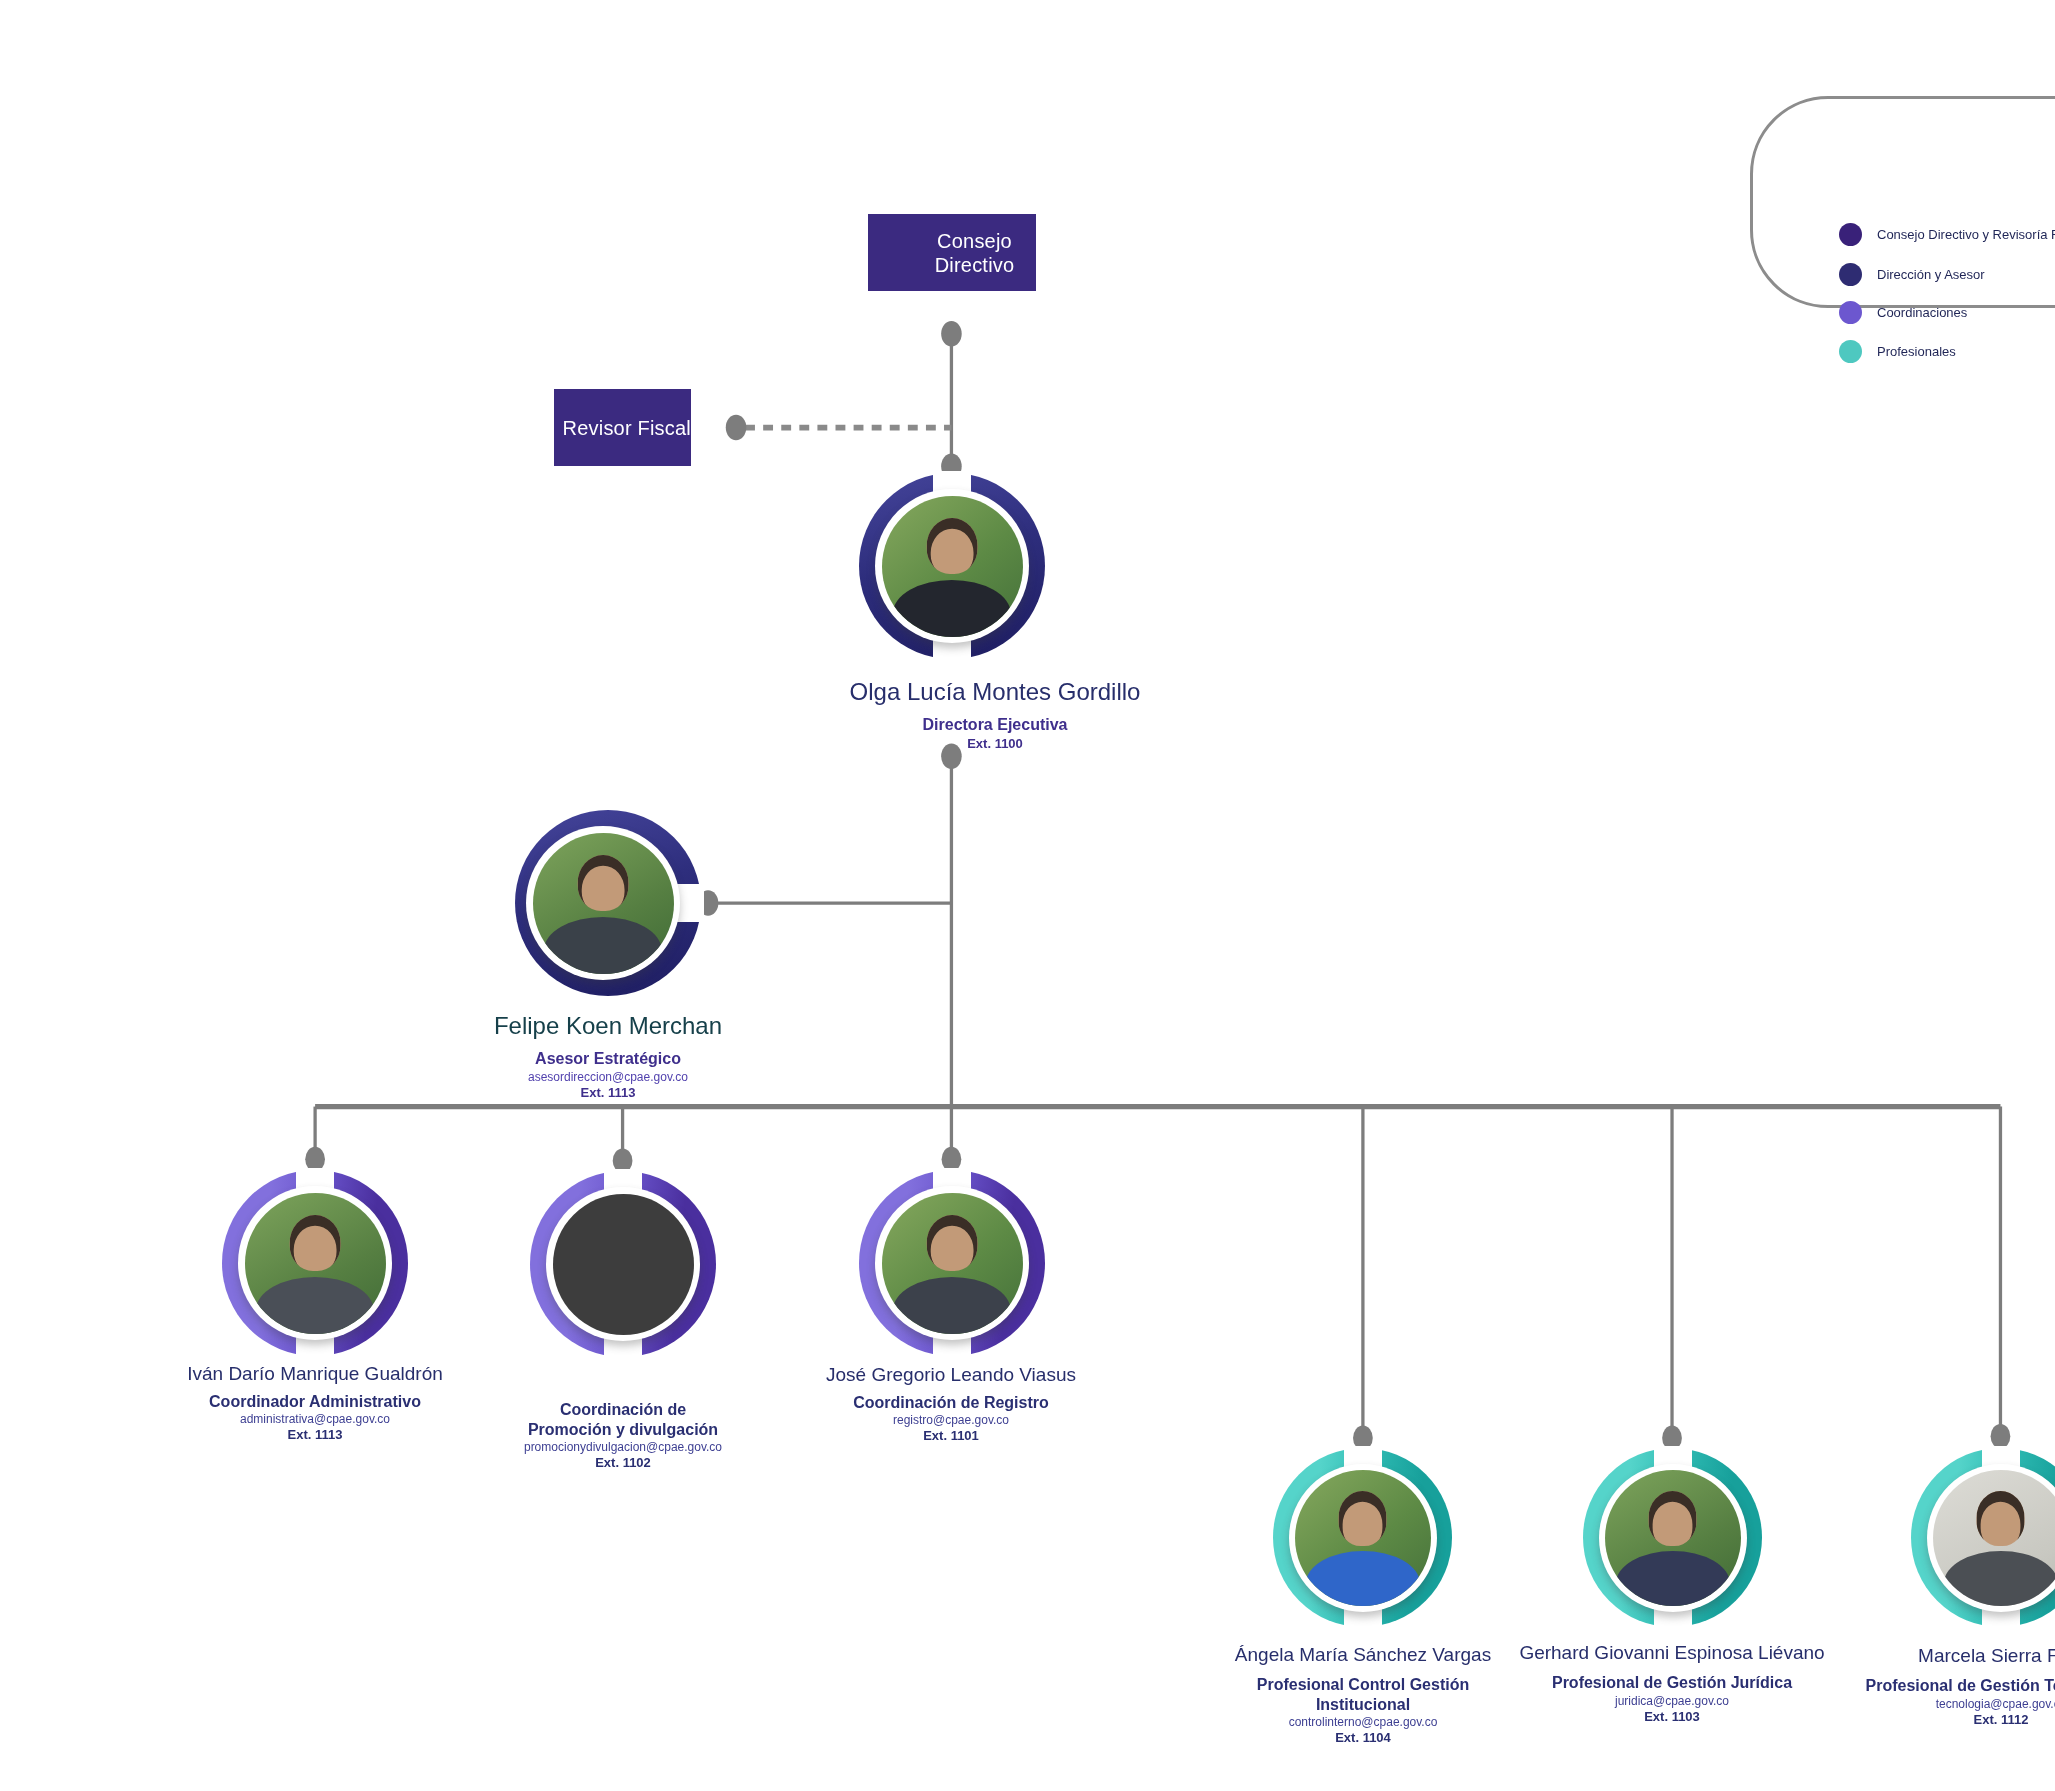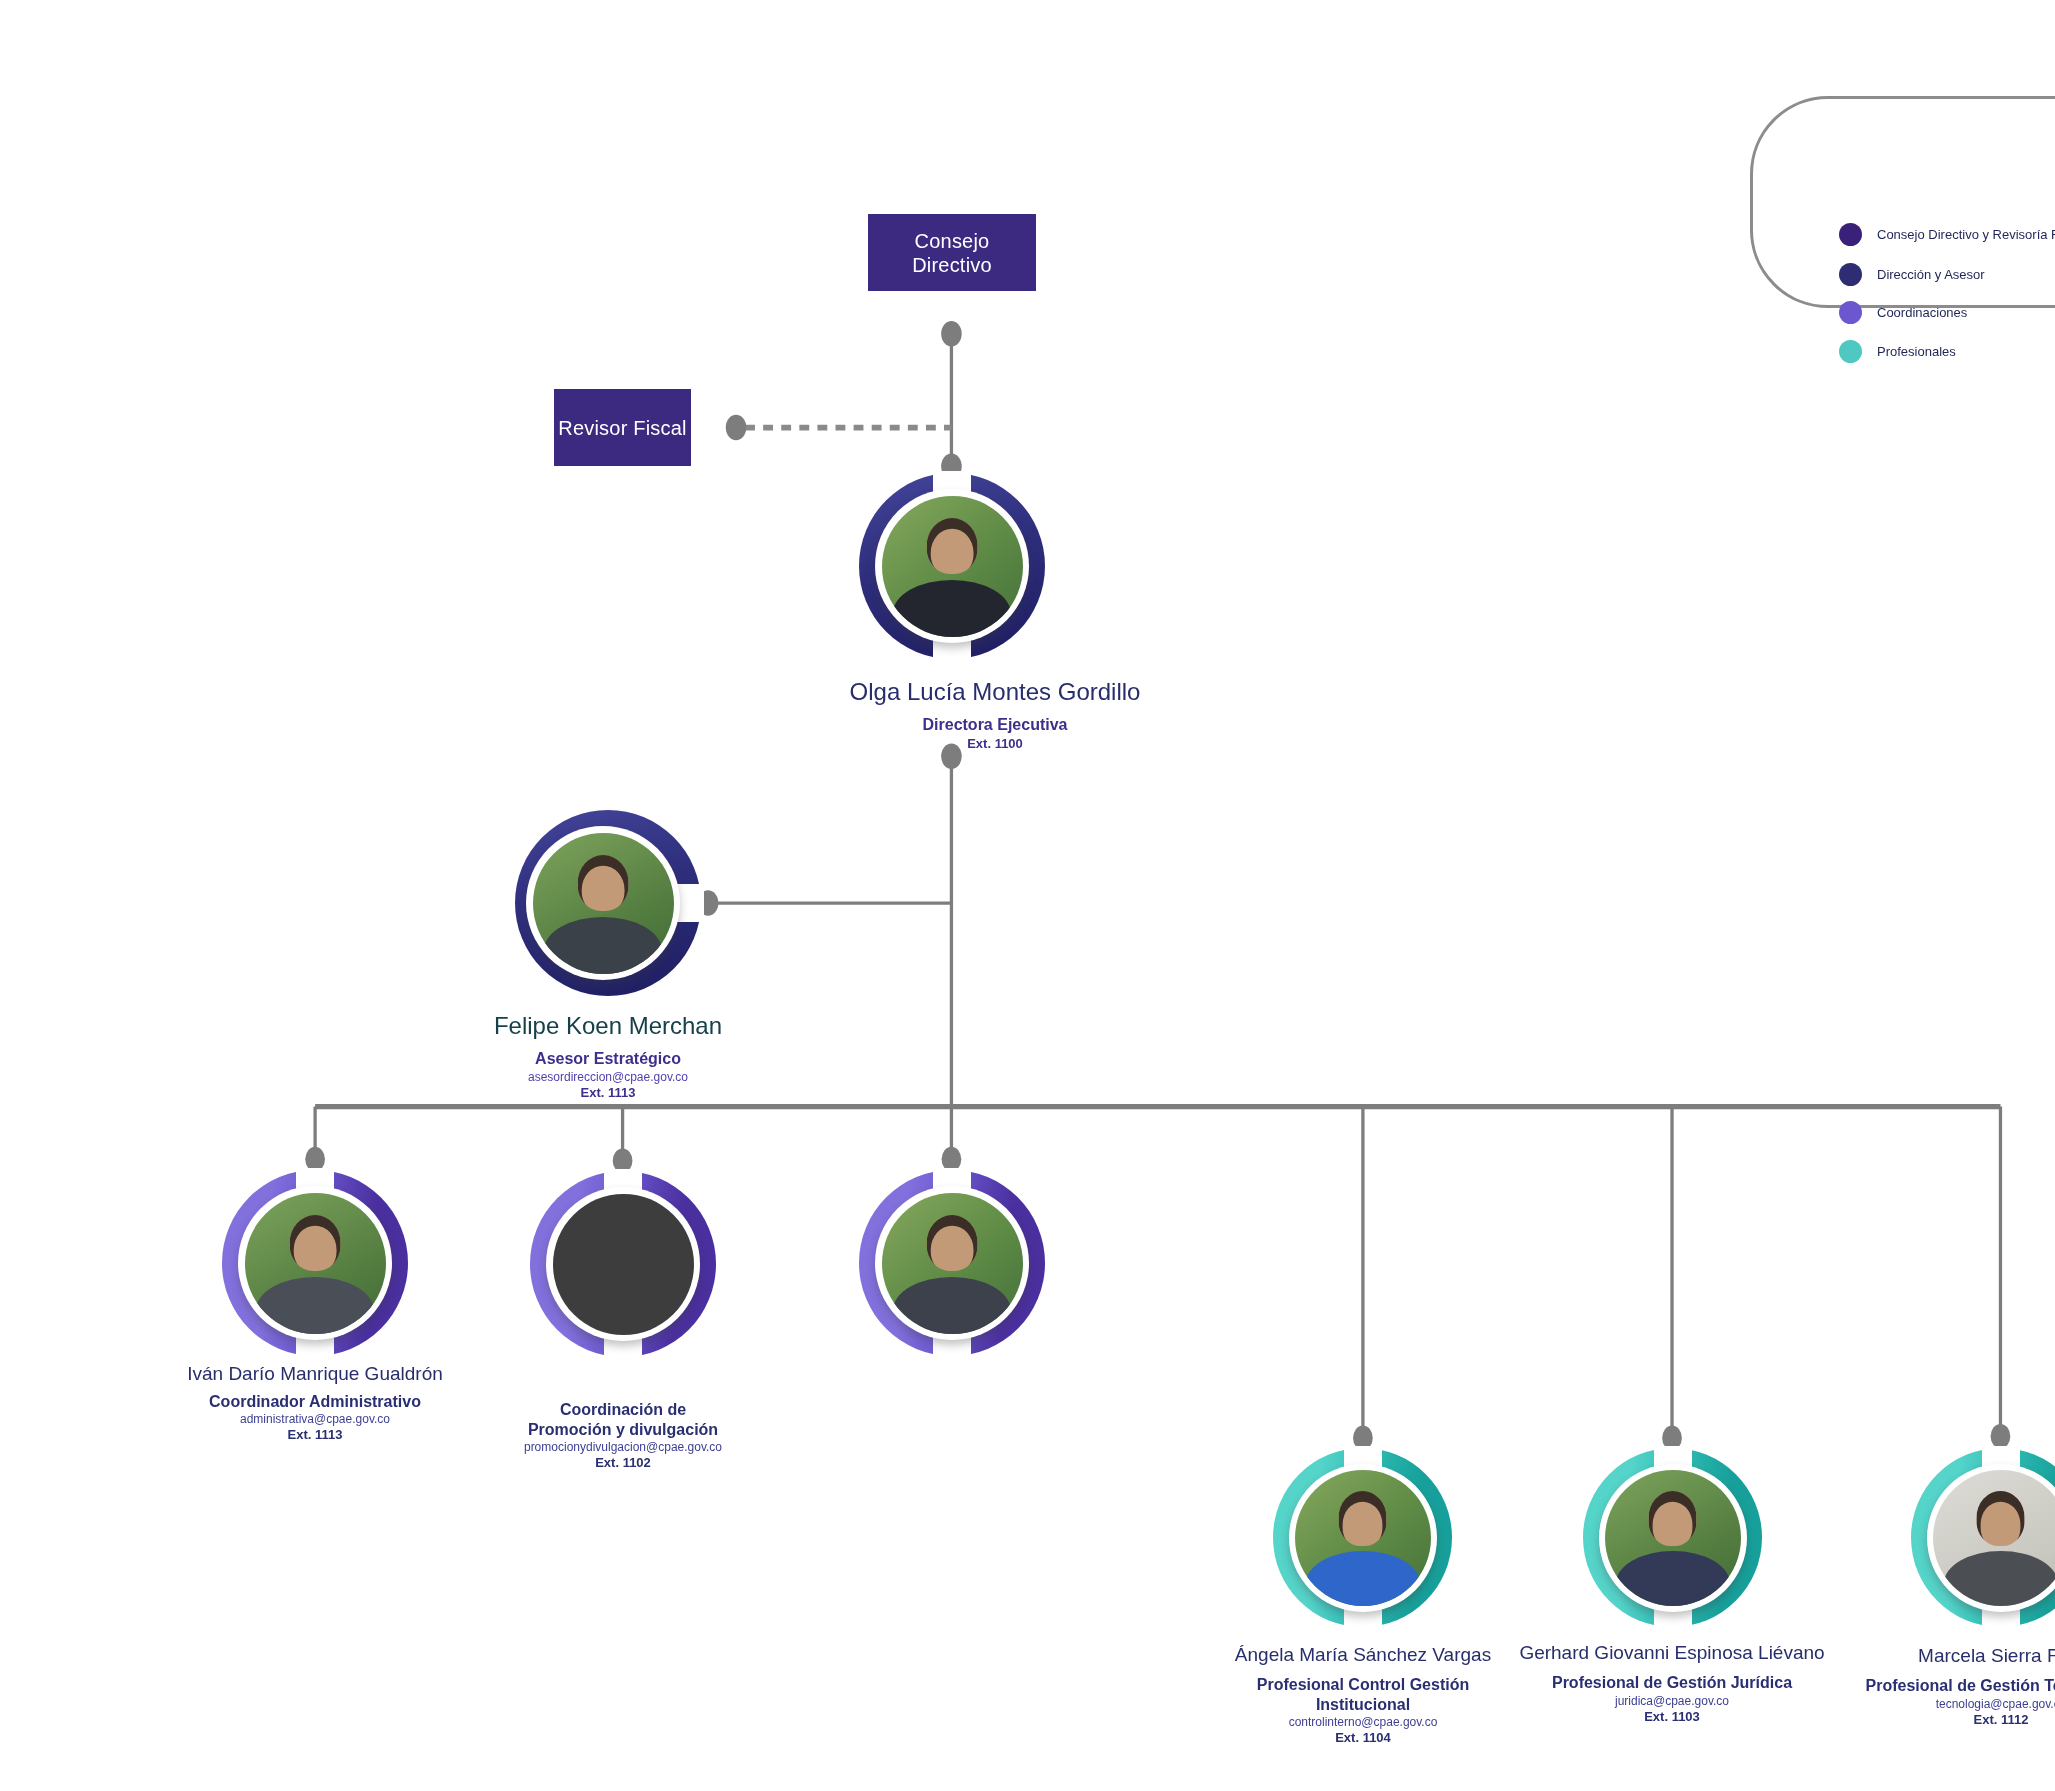--- a/index.html
+++ b/index.html
@@ -1,21 +1,21 @@
 <!DOCTYPE html>
 <html style="font-size:6.6px"><head>
 <meta charset="utf-8">
 <style>
   html,body{margin:0;padding:0;background:#ffffff;}
   body{width:2339px;height:1791px;overflow:hidden;font-family:"Liberation Sans",sans-serif;}
   .canvas{position:absolute;left:0;top:0;width:2339px;height:1791px;background:#ffffff;}
   svg.connectors{position:absolute;left:0;top:0;}
 
   
-  .org-box{position:absolute;display:flex;align-items:center;justify-content:center;
+  .org-box{position:absolute;display:flex;align-items:center;justify-content:flex-end;
     background:#3b2a80;color:#ffffff;text-align:center;font-size:20px;line-height:1.2;
     font-weight:400;letter-spacing:0.2px;}
 
   
   .badge{position:absolute;}
   .badge .ring{position:absolute;left:0;top:0;width:100%;height:100%;border-radius:50%;}
   .ring-navy{background:linear-gradient(165deg,#45459b 0%,#2e2e7d 45%,#1e1d60 100%);}
   .ring-purple{background:linear-gradient(95deg,#8270dd 25%,#6a54cc 50%,#4a2f9e 78%);}
   .ring-teal{background:linear-gradient(95deg,#55d4ca 25%,#30bcb4 50%,#17a09b 78%);}
   .stripe-v{position:absolute;top:-2.5px;bottom:-2.5px;left:50%;width:38px;transform:translateX(-50%);background:#ffffff;}
@@ -171,20 +171,26 @@
     <div class="ring ring-purple"></div>
     <div class="stripe-v"></div>
     <div class="photo-wrap" style="width:154px;height:154px;">
       <div class="photo bg-green1" style="width:141px;height:141px;">
         <span class="head skin hair-dark"></span>
         <span class="torso" style="background:#3c414b;"></span>
       </div>
     </div>
   </div>
 
+  <div class="card-text" style="left:951px;top:1364px;">
+    <div class="name n-md">José Gregorio Leando Viasus</div>
+    <div class="role">Coordinación de Registro</div>
+    <div class="email">registro@cpae.gov.co</div>
+    <div class="ext">Ext. 1101</div>
+  </div>
 
   <div class="badge" style="left:1273px;top:1448px;width:179px;height:179px;">
     <div class="ring ring-teal"></div>
     <div class="stripe-v"></div>
     <div class="photo-wrap" style="width:148px;height:148px;">
       <div class="photo bg-green1" style="width:136px;height:136px;">
         <span class="head skin hair-dark"></span>
         <span class="torso" style="background:#2f66c9;"></span>
       </div>
     </div>

